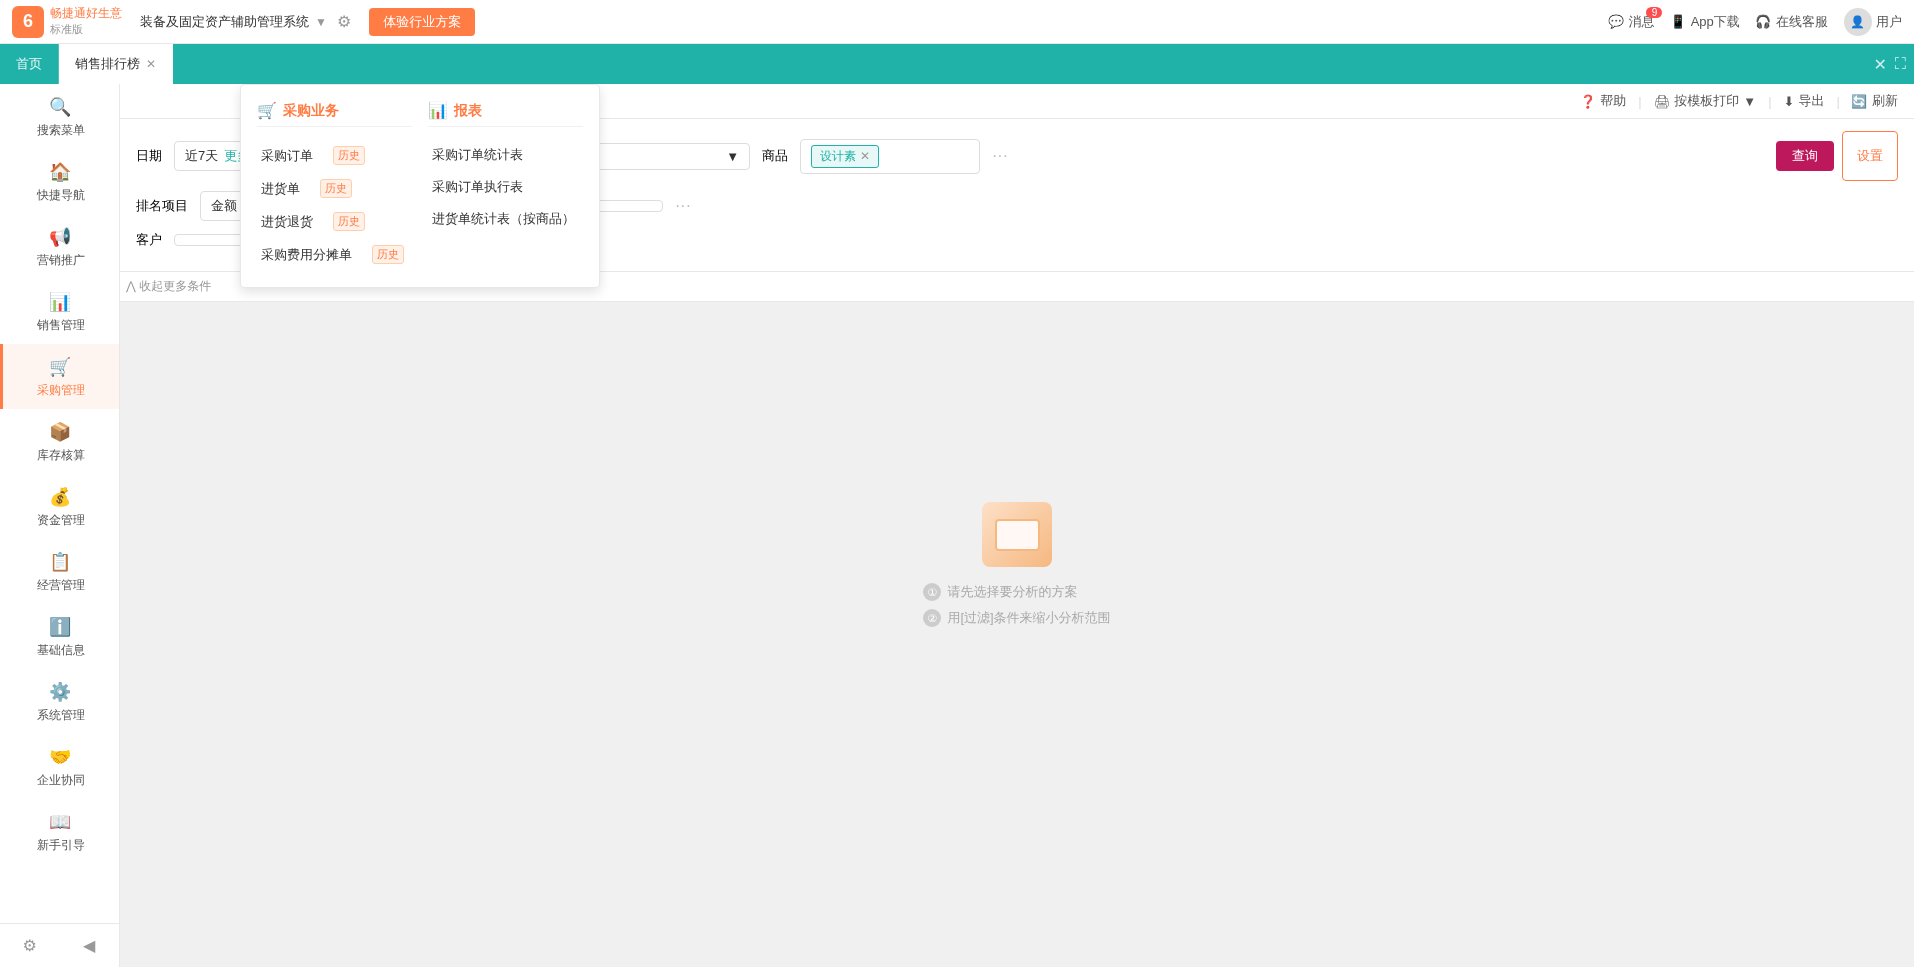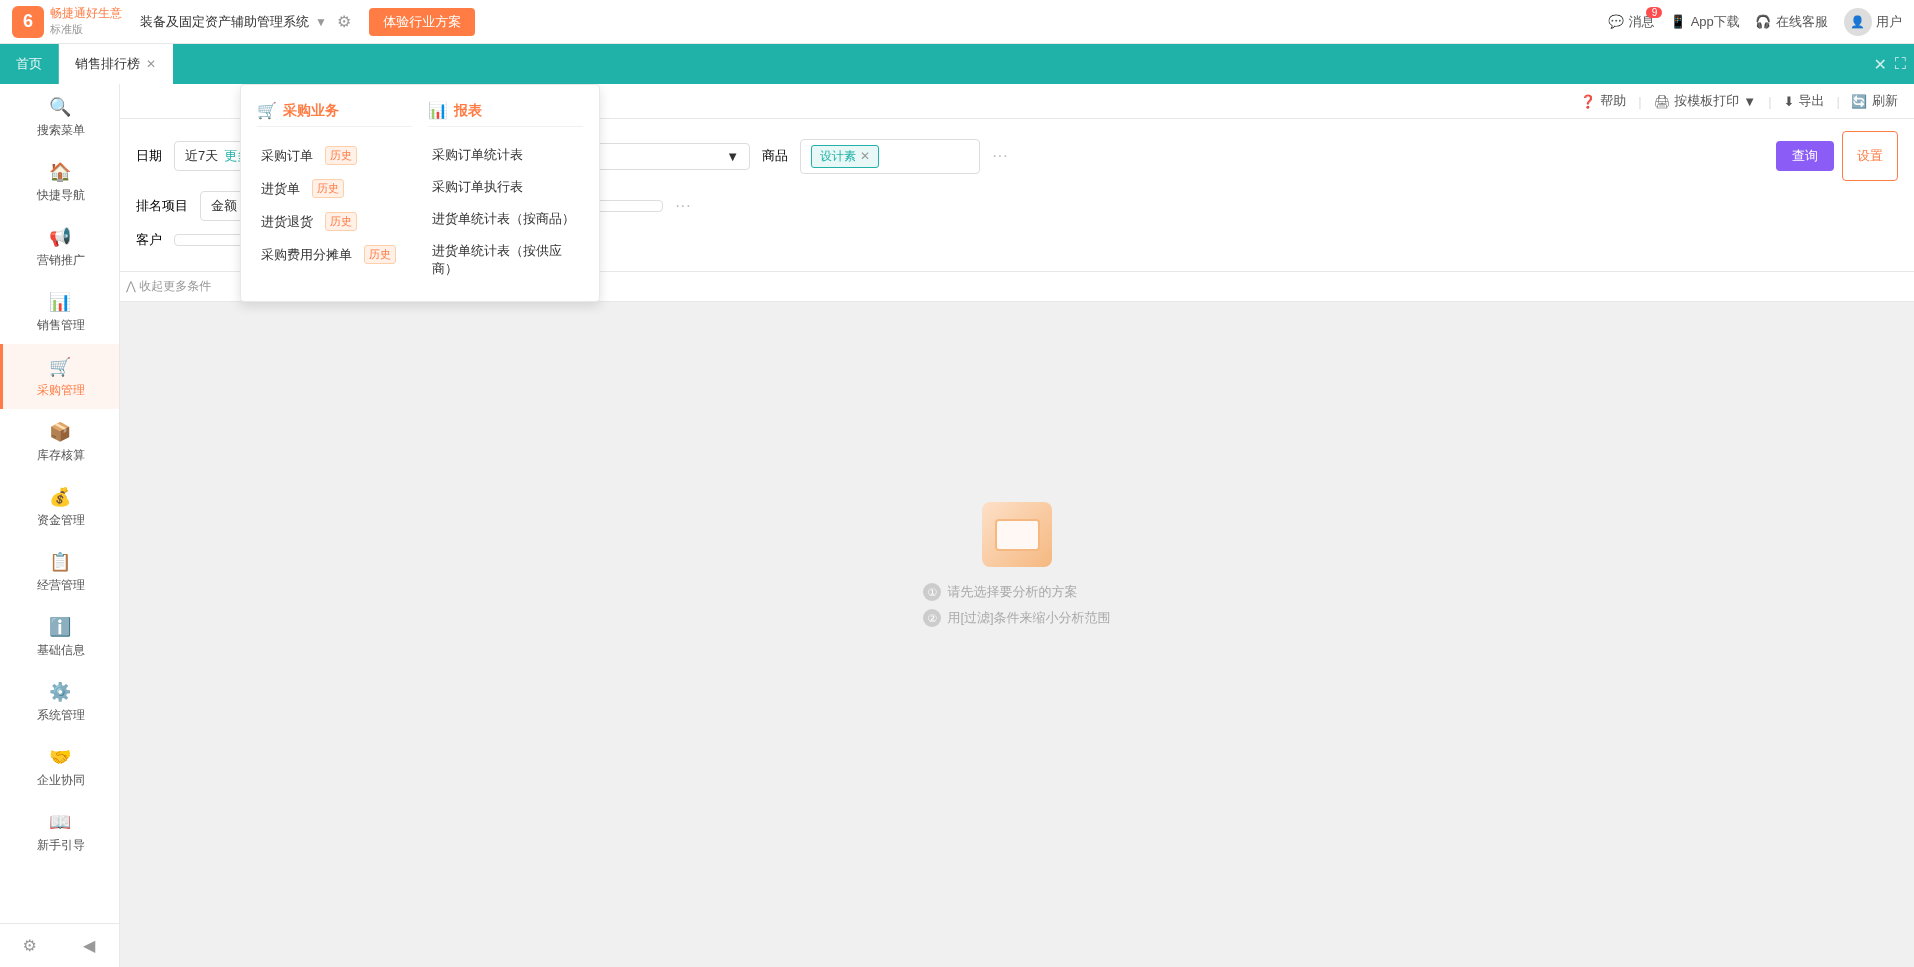--- a/index.html
+++ b/index.html
@@ -148,21 +148,21 @@
     }
     .dropdown-col { flex: 1; }
     .dropdown-col-title {
       font-size: 14px; font-weight: bold; color: #ff7d45;
       display: flex; align-items: center; gap: 6px;
       margin-bottom: 12px; padding-bottom: 6px;
       border-bottom: 1px solid #f0f0f0;
     }
     .dropdown-col-title .col-icon { font-size: 16px; }
     .dropdown-item {
-      display: flex; align-items: center; gap: 12px;
+      display: flex; align-items: center; gap: 20px;
       padding: 7px 4px; cursor: pointer; font-size: 13px; color: #333;
       border-radius: 3px;
     }
     .hist-badge {
       background: #fff0e8; color: #ff7d45; border: 1px solid #ffcfaa;
       border-radius: 3px; font-size: 11px; padding: 1px 4px; flex-shrink: 0;
     }
 
     
     .filter-panel {
@@ -187,21 +187,21 @@
       background: #e8f8f7; border: 1px solid #20b2a8; color: #20b2a8;
       border-radius: 3px; padding: 2px 8px; font-size: 12px;
       display: flex; align-items: center; gap: 4px;
     }
     .filter-tag-close { cursor: pointer; color: #999; }
     .filter-dots { color: #bbb; font-size: 16px; cursor: pointer; }
     .filter-actions {
       display: flex; align-items: center; gap: 8px; margin-left: auto;
     }
     .btn-query {
-      background: #8b5cf6; color: #fff; border: none; border-radius: 4px;
+      background: #be185d; color: #fff; border: none; border-radius: 4px;
       padding: 6px 16px; cursor: pointer; font-size: 13px;
     }
     .btn-setting {
       background: #fff; color: #ff7d45; border: 1px solid #ff7d45; border-radius: 4px;
       padding: 15px 14px; cursor: pointer; font-size: 13px;
     }
     .collapse-bar {
       padding: 6px; cursor: pointer; color: #999; font-size: 12px;
       border-bottom: 1px solid #e8e8e8; background: #fff;
     }
@@ -390,23 +390,20 @@
           <span>报表</span>
         </div>
         <div class="dropdown-item">
           <span>采购订单统计表</span>
         </div>
         <div class="dropdown-item">
           <span>采购订单执行表</span>
         </div>
         <div class="dropdown-item">
           <span>进货单统计表（按商品）</span>
-        </div>
-        <div class="dropdown-item">
-          <span>进货单统计表（按供应商）</span>
         </div>
       </div>
     </div>
 
     <div class="toolbar-bar">
       <div class="toolbar-bar-item">
         <span>❓</span>
         <span>帮助</span>
       </div>
       <span class="toolbar-bar-sep">|</span>

